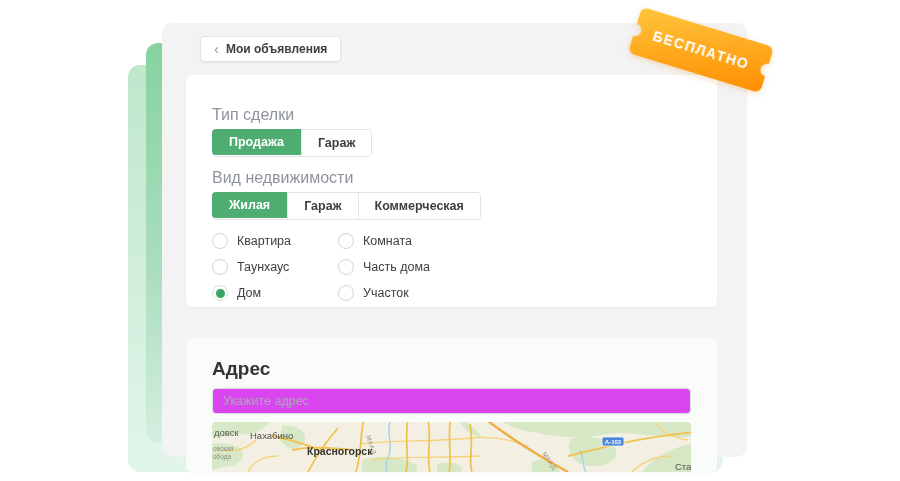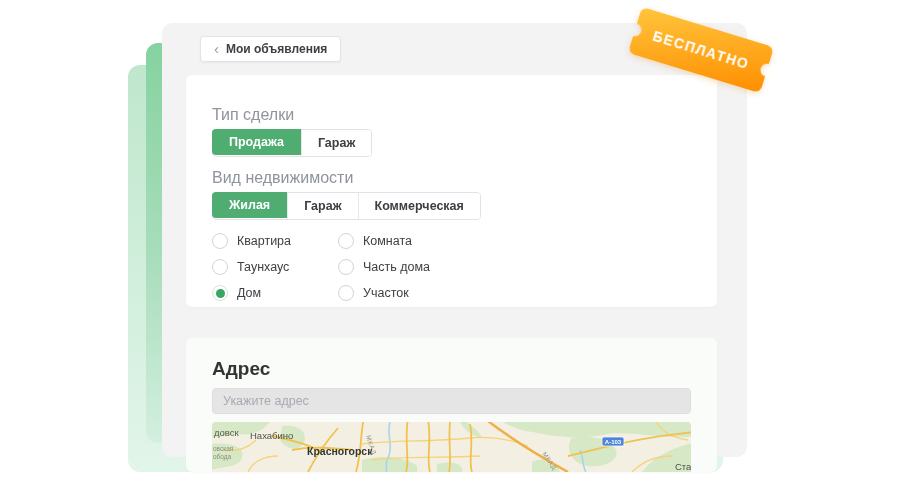--- a/index.html
+++ b/index.html
@@ -44,21 +44,21 @@
 
   .radio-grid{margin-top:13px;display:grid;grid-template-columns:126px auto;row-gap:10px;width:320px;}
   .radio-item{display:flex;align-items:center;gap:9px;height:16px;cursor:pointer;}
   .radio-circle{width:14px;height:14px;border-radius:50%;border:1px solid #d4d4d9;background:#ffffff;
     display:flex;align-items:center;justify-content:center;flex:0 0 auto;}
   .radio-item.selected .radio-circle{border-color:#cfe6d8;}
   .radio-item.selected .radio-circle::after{content:"";width:9px;height:9px;border-radius:50%;background:#3ba563;}
   .radio-label{font-size:12.5px;color:#3e3e44;}
 
   .addr-input{margin-top:8px;width:100%;height:26px;box-sizing:border-box;border:1px solid #dededfa0;
-    border:1px solid #dedee2;border-radius:4px;background:#e5e5e5;padding:0 10px;font-size:12.5px;
+    border:1px solid #dedee2;border-radius:4px;background:#d946ef;padding:0 10px;font-size:12.5px;
     color:#3e3e44;font-family:"Liberation Sans",sans-serif;outline:none;}
   .addr-input::placeholder{color:#a9a9b2;}
 
   .map{margin-top:8px;height:50px;border-radius:4px 4px 0 0;overflow:hidden;position:relative;cursor:grab;}
   .map svg{display:block;}
 </style>
 </head>
 <body>
 
 <div class="stage">

